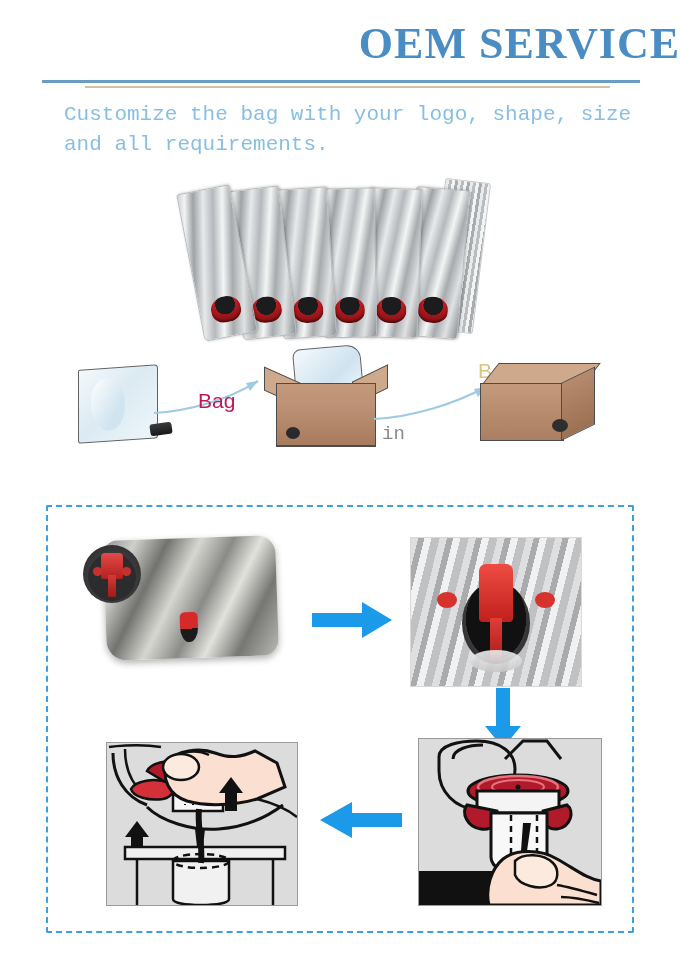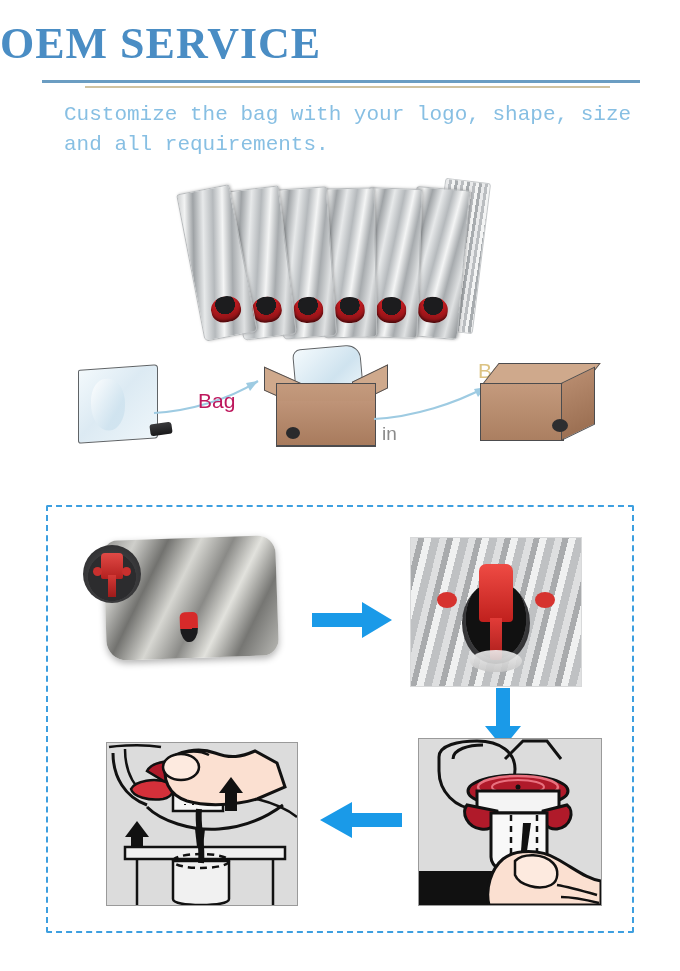--- a/index.html
+++ b/index.html
@@ -16,21 +16,21 @@
     font-family: "Liberation Sans", sans-serif;
     background: #ffffff;
   }
 
   
   .page-title {
     position: absolute;
     left: 0;
     top: 22px;
     width: 680px;
-    text-align: left;
+    text-align: right;
     font-family: "Liberation Serif", serif;
     font-size: 44px;
     font-weight: 700;
     letter-spacing: 1px;
     color: #4a8dc4;
     line-height: 1;
   }
   .rule-primary {
     position: absolute;
     left: 42px;
@@ -118,21 +118,21 @@
   
   .flow { position: absolute; left: 0; top: 345px; width: 680px; height: 130px; }
 
   .label-bag, .label-box, .label-in {
     position: absolute;
     font-family: "Liberation Sans", sans-serif;
     font-size: 21px;
   }
   .label-bag { left: 198px; top: 44px; color: #be185d; }
   .label-box { left: 478px; top: 14px; color: #dcc383; }
-  .label-in  { left: 382px; top: 78px; color: #8a8a8a; font-size: 19px; }
+  .label-in  { left: 382px; top: 78px; color: #8a8a8a; font-size: 19px; font-family: Liberation Mono, monospace; }
 
   
   .loosebag {
     position: absolute;
     left: 78px; top: 22px;
     width: 78px; height: 72px;
     background: linear-gradient(135deg,#f3f9fc 0%,#dceaf3 45%,#eef6fa 100%);
     border: 1.6px solid #5f6366;
     border-radius: 2px 4px 3px 3px;
     transform: skewY(-4deg);

